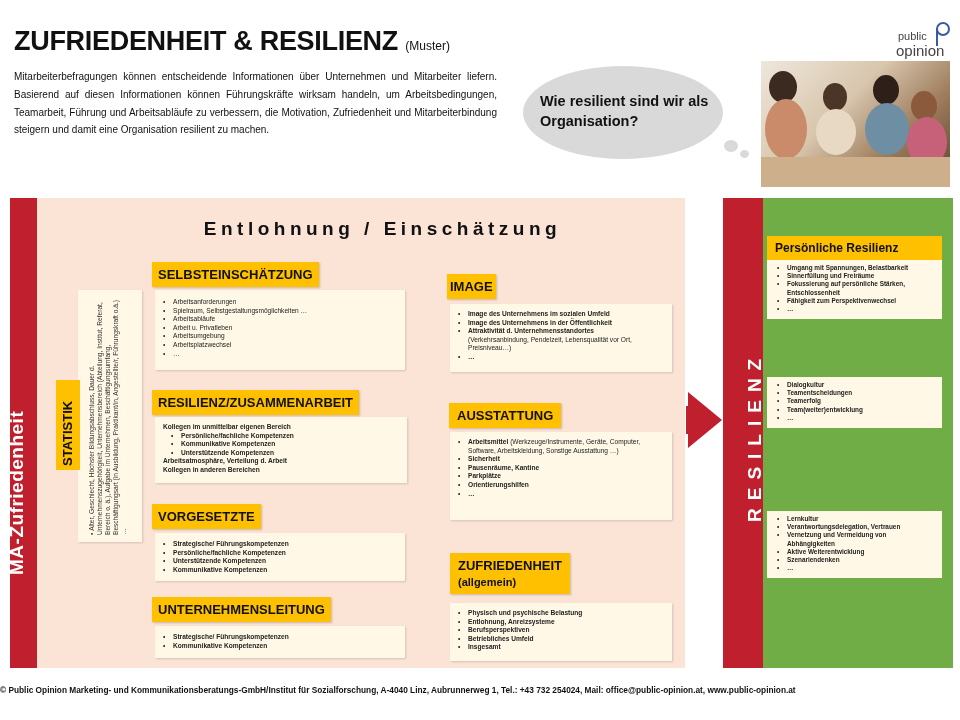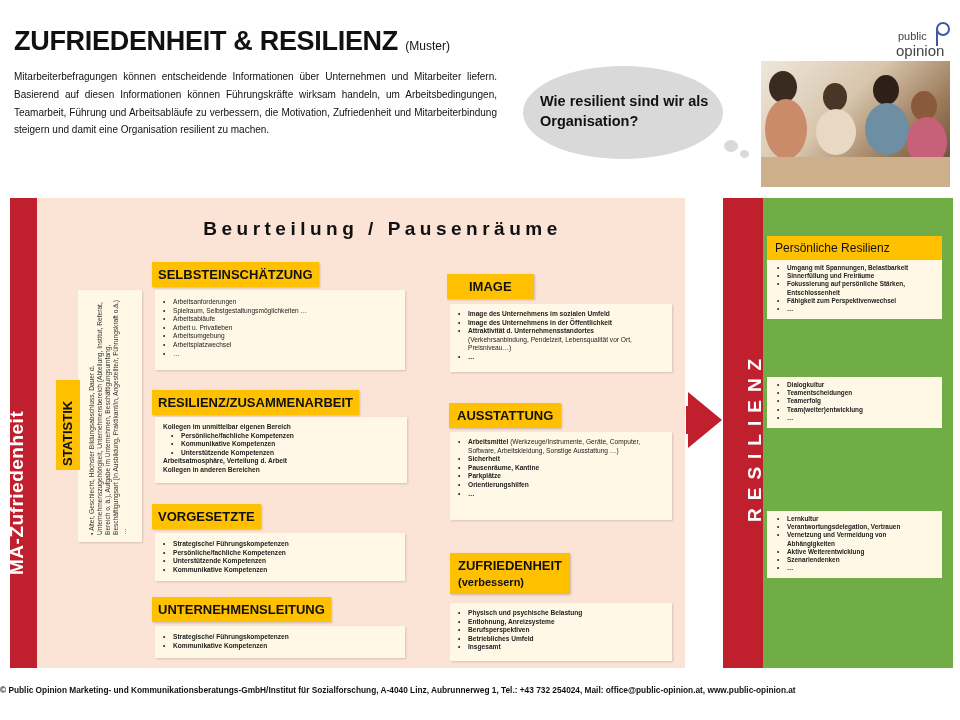--- a/index.html
+++ b/index.html
@@ -34,21 +34,21 @@
 .card li.sub{padding-left:18px}
 .card li.sub:before{left:8px}
 .card li.plain{padding-left:0;font-weight:bold}
 .card li.plain:before{content:""}
 .b{font-weight:bold}
 .arrow{left:688px;top:392px;width:0;height:0;border-top:28px solid transparent;border-bottom:28px solid transparent;border-left:34px solid #c0202d}
 .arrow-stem{left:686px;top:406px;width:8px;height:28px;background:#c0202d}
 .res-bar{left:723px;top:198px;width:40px;height:470px}
 .res-label{left:744px;top:522px;transform:rotate(-90deg);transform-origin:left top;color:#fff;font-size:19px;font-weight:bold;letter-spacing:8px;white-space:nowrap}
 .green{left:763px;top:198px;width:190px;height:470px;background:#70ad47}
-.rh{background:#ffc000;font-weight:normal;font-size:12px;padding:5px 8px;color:#111}
+.rh{background:#ffc000;font-weight:bold;font-size:12px;padding:5px 8px;color:#111}
 .rc{background:#fff8e6;font-size:6.4px;line-height:8.2px;padding:4px 10px 6px;font-weight:bold;color:#222}
 .rc ul{list-style:none}
 .rc li{position:relative;padding-left:10px}
 .rc li:before{content:"\2022";position:absolute;left:0}
 .footer{left:0;top:685px;width:960px;text-align:left;font-size:8.3px;font-weight:bold;color:#111}
 </style>
 </head>
 <body>
 
 <div class="abs title"><span>ZUFRIEDENHEIT &amp; RESILIENZ</span> <small>(Muster)</small></div>
@@ -76,21 +76,21 @@
   <div class="p" style="left:104px;top:42px;width:44px;height:52px;background:#6d8ea3"></div>
   <div class="p" style="left:150px;top:30px;width:26px;height:30px;background:#8b5a3c"></div>
   <div class="p" style="left:146px;top:56px;width:40px;height:50px;background:#c7617a"></div>
   <div style="position:absolute;left:0;top:96px;width:189px;height:30px;background:#cdb08b"></div>
 </div>
 
 <div class="abs redbar" style="left:10px;top:198px;width:27px;height:470px"></div>
 <div class="abs ma-label">MA-Zufriedenheit</div>
 
 <div class="abs peach"></div>
-<div class="abs main-heading">Beurteilung / Pausenräume</div>
+<div class="abs main-heading">Entlohnung / Einschätzung</div>
 
 <div class="abs statlist"></div>
 <div class="abs statlist-text"><span>•&nbsp;</span><span>Alter, Geschlecht, Höchster Bildungsabschluss, Dauer d. Unternehmenszugehörigkeit, Unternehmensbereich (Abteilung, Institut, Referat, Bereich o. ä.), Aufgabe im Unternehmen, Beschäftigungsumfang, Beschäftigungsart (in Ausbildung, Praktikant/in, Angestellte/r, Führungskraft o.ä.) …</span></div>
 <div class="abs statbox"></div>
 <div class="abs stat-label">STATISTIK</div>
 
 <div class="abs card" style="left:155px;top:290px;width:250px;height:80px">
   <ul style="margin-top:4px">
     <li>Arbeitsanforderungen</li>
     <li>Spielraum, Selbstgestaltungsmöglichkeiten …</li>
@@ -134,21 +134,21 @@
 <div class="abs hdr" style="left:152px;top:597px">UNTERNEHMENSLEITUNG</div>
 
 <div class="abs card" style="left:450px;top:304px;width:222px;height:68px">
   <ul class="b" style="margin-top:2px">
     <li>Image des Unternehmens im sozialen Umfeld</li>
     <li>Image des Unternehmens in der Öffentlichkeit</li>
     <li><span>Attraktivität d. Unternehmensstandortes</span><br><span style="font-weight:normal">(Verkehrsanbindung, Pendelzeit, Lebensqualität vor Ort, Preisniveau…)</span></li>
     <li>…</li>
   </ul>
 </div>
-<div class="abs hdr" style="left:447px;top:274px;padding:5px 22px">IMAGE</div>
+<div class="abs hdr" style="left:447px;top:274px;padding:5px 3px">IMAGE</div>
 
 <div class="abs card" style="left:450px;top:432px;width:222px;height:88px">
   <ul style="margin-top:2px">
     <li><span class="b">Arbeitsmittel</span> <span>(Werkzeuge/Instrumente, Geräte, Computer, Software, Arbeitskleidung, Sonstige Ausstattung …)</span></li>
     <li class="b">Sicherheit</li>
     <li class="b">Pausenräume, Kantine</li>
     <li class="b">Parkplätze</li>
     <li class="b">Orientierungshilfen</li>
     <li class="b">…</li>
   </ul>
@@ -159,21 +159,21 @@
   <ul class="b" style="margin-top:2px">
     <li>Physisch und psychische Belastung</li>
     <li>Entlohnung, Anreizsysteme</li>
     <li>Berufsperspektiven</li>
     <li>Betriebliches Umfeld</li>
     <li>Insgesamt</li>
   </ul>
 </div>
 <div class="abs hdr" style="left:450px;top:553px;padding:5px 8px 4px;line-height:16px">
   <div>ZUFRIEDENHEIT</div>
-  <div style="font-size:11px">(verbessern)</div>
+  <div style="font-size:11px">(allgemein)</div>
 </div>
 
 <div class="abs arrow-stem"></div>
 <div class="abs arrow"></div>
 
 <div class="abs redbar res-bar"></div>
 <div class="abs res-label">RESILIENZ</div>
 <div class="abs green"></div>
 
 <div class="abs" style="left:767px;top:236px;width:175px">

